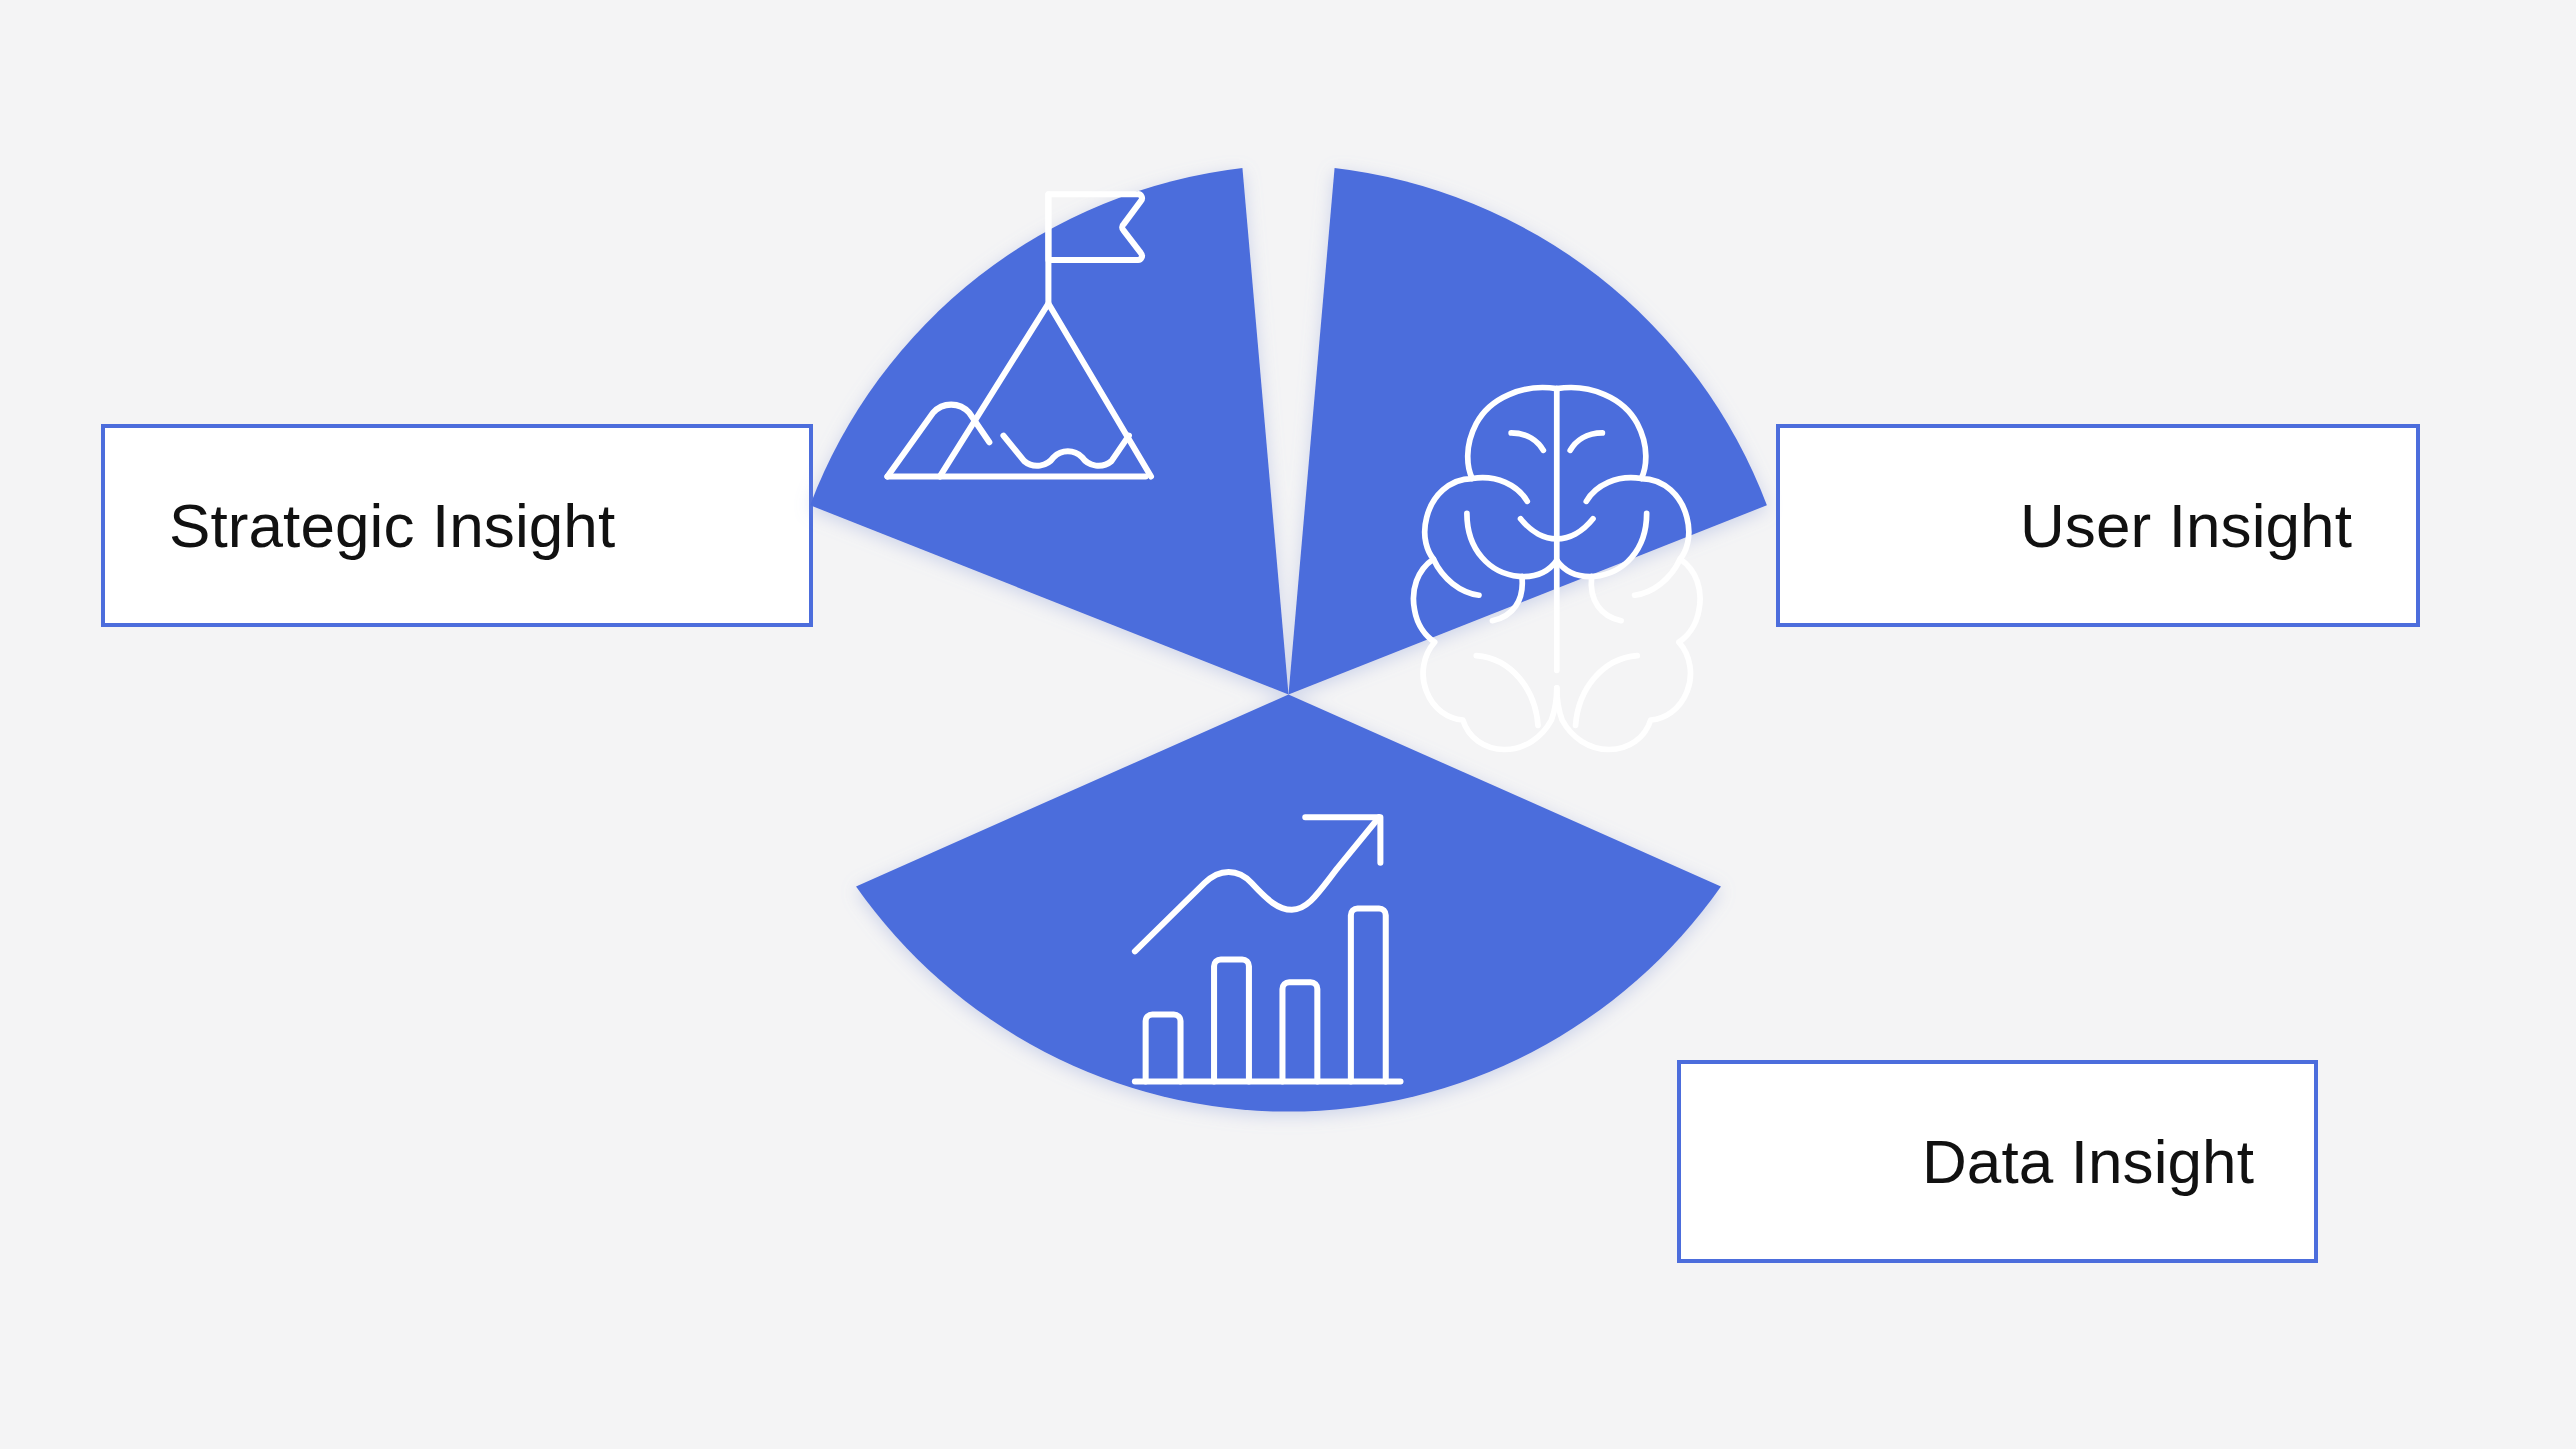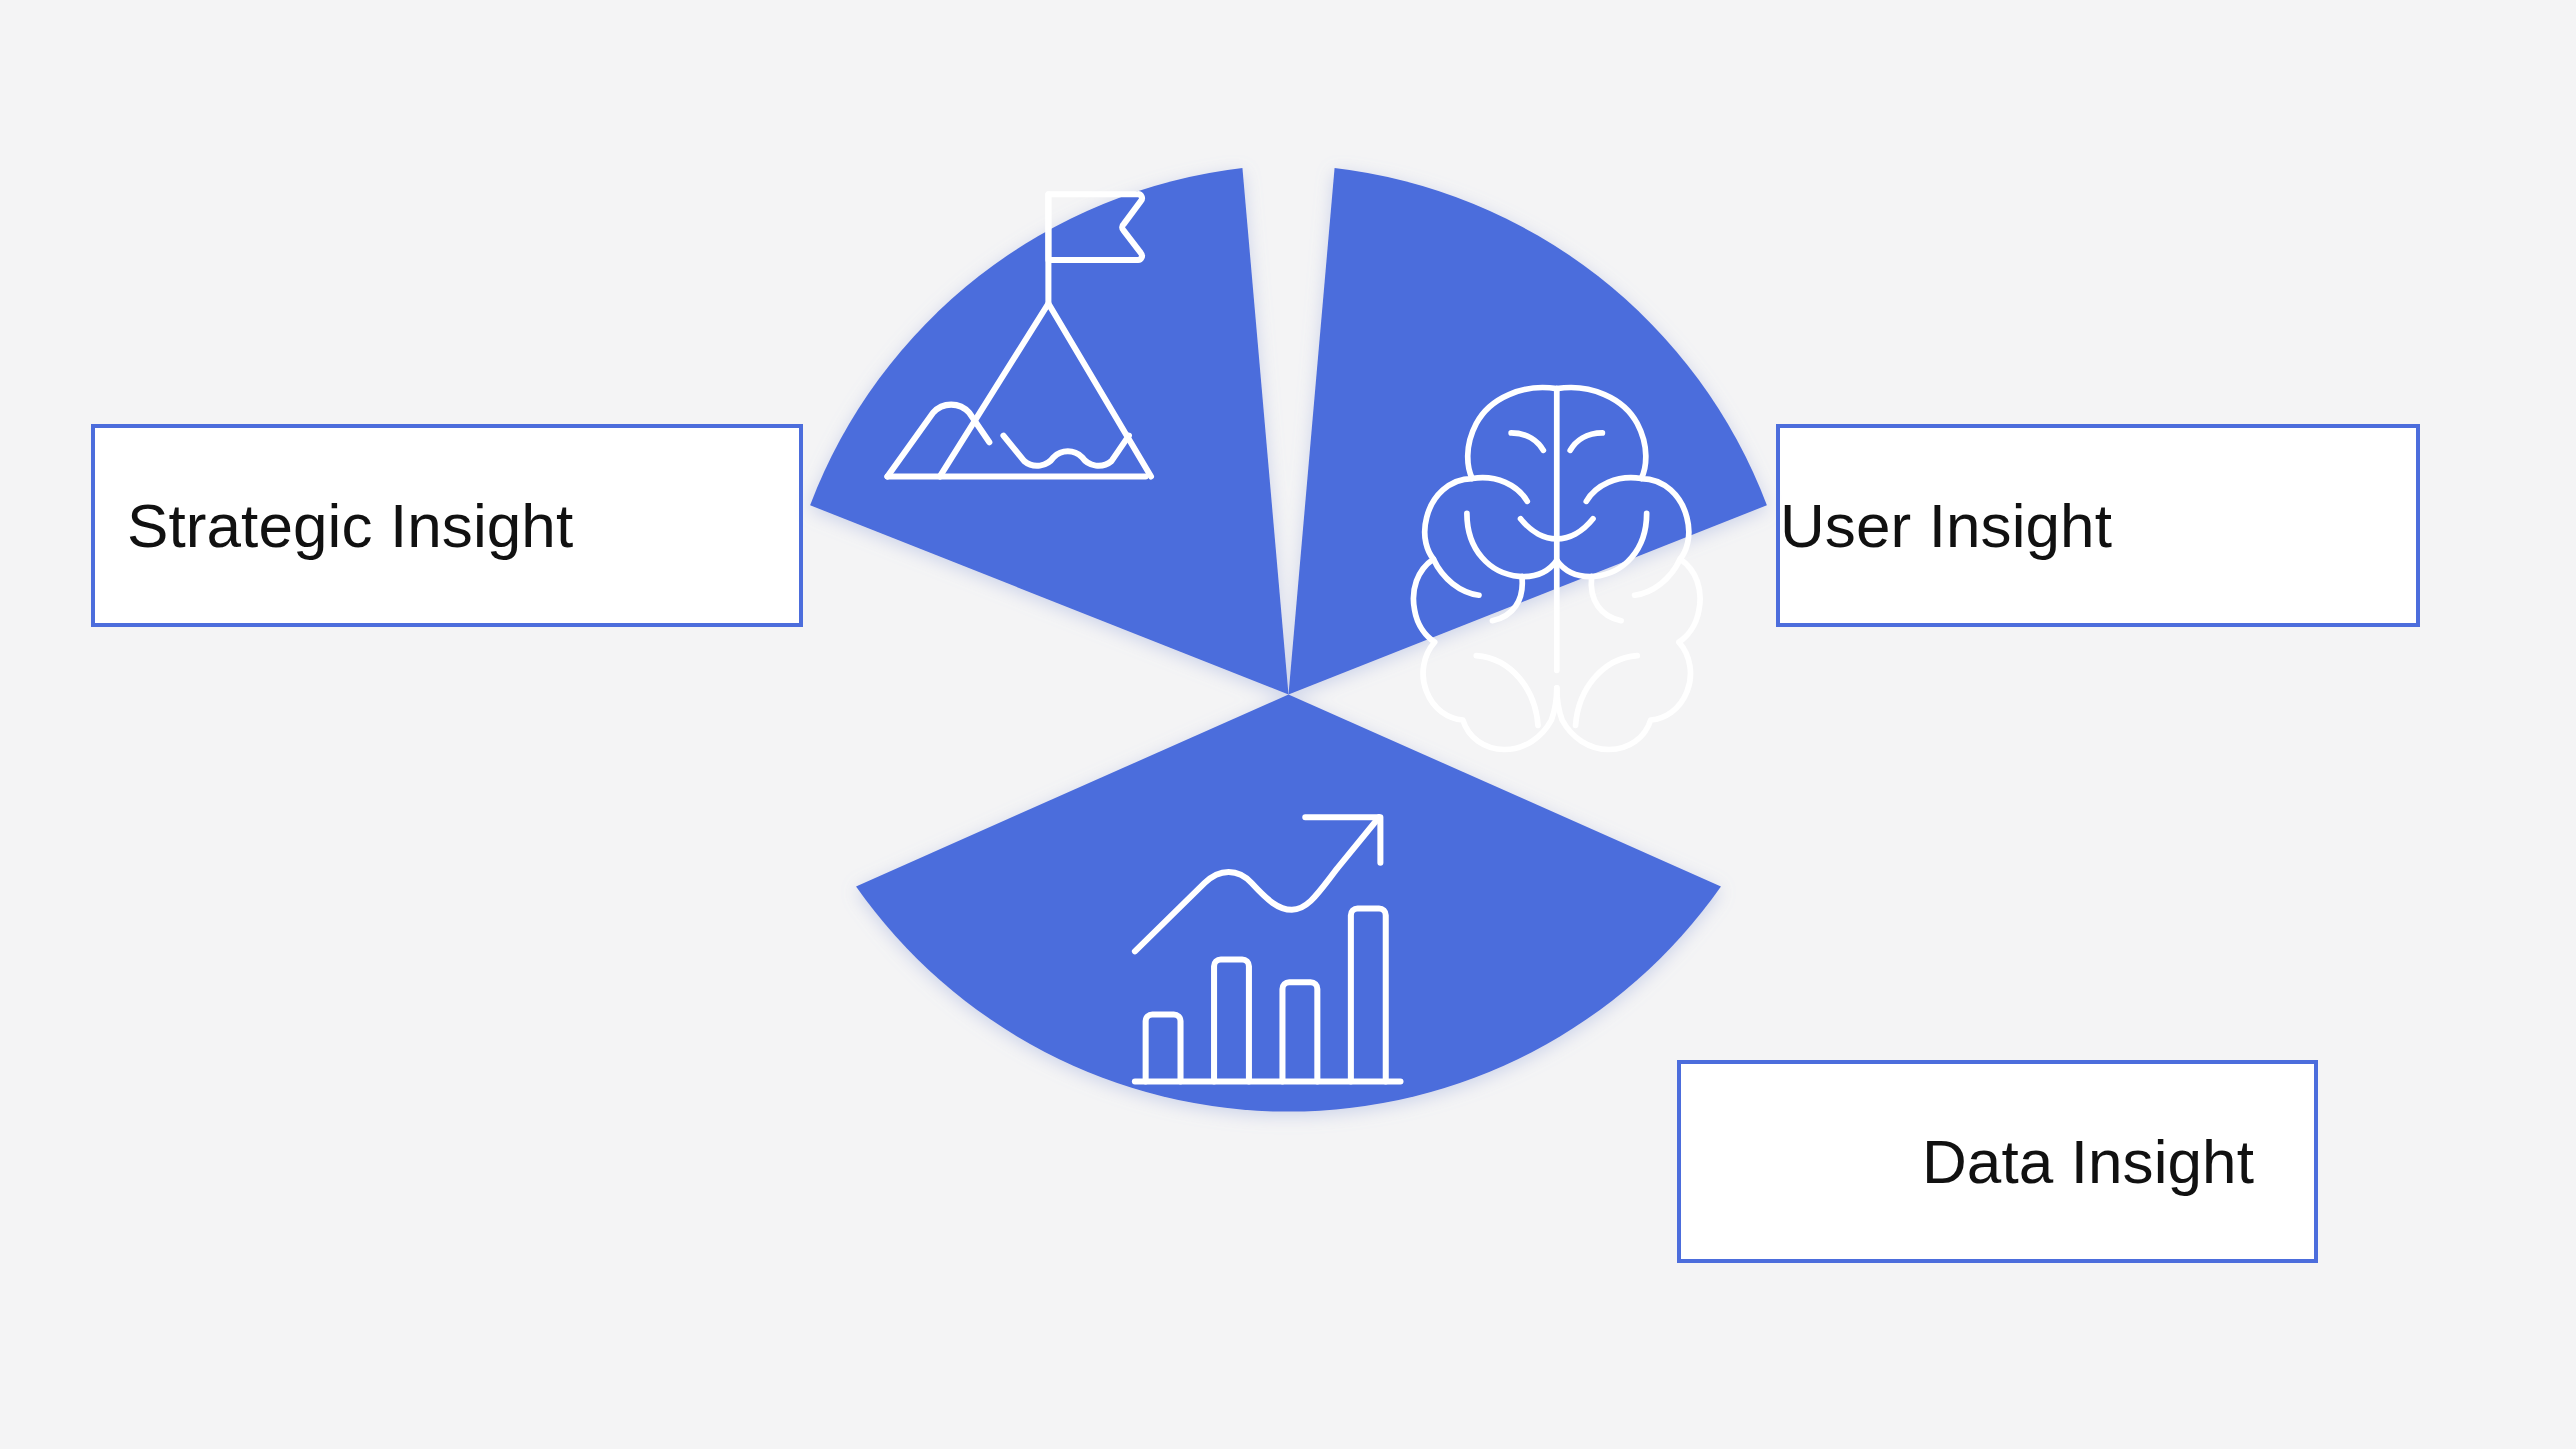--- a/index.html
+++ b/index.html
@@ -29,33 +29,33 @@
   .label-box .label-text {
     font-size: 62px;
     line-height: 1;
     color: #111111;
     white-space: nowrap;
     font-weight: 400;
     letter-spacing: 0.1px;
   }
 
   #box-strategic {
-    left: 91px;
+    left: 101px;
     top: 424px;
     width: 712px;
     height: 203px;
     justify-content: flex-start;
-    padding-left: 32px;
+    padding-left: 64px;
   }
   #box-user {
     left: 1776px;
     top: 424px;
     width: 644px;
     height: 203px;
-    justify-content: flex-start;
+    justify-content: flex-end;
     padding-right: 64px;
   }
   #box-data {
     left: 1677px;
     top: 1060px;
     width: 641px;
     height: 203px;
     justify-content: flex-end;
     padding-right: 60px;
   }

